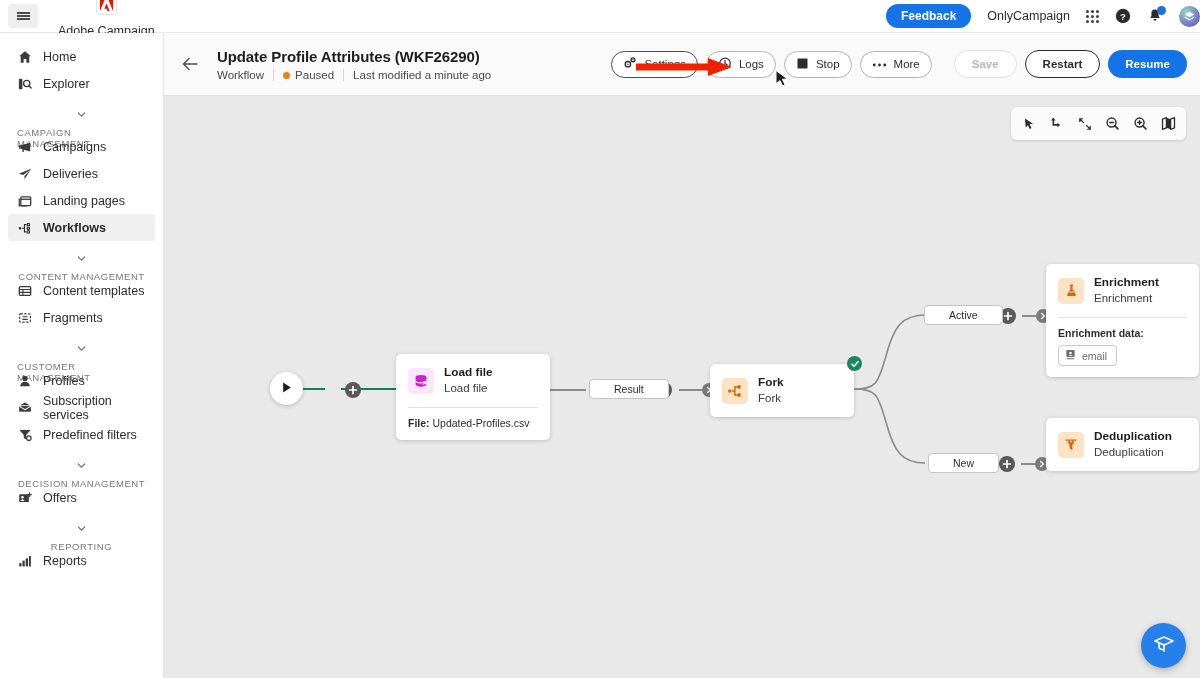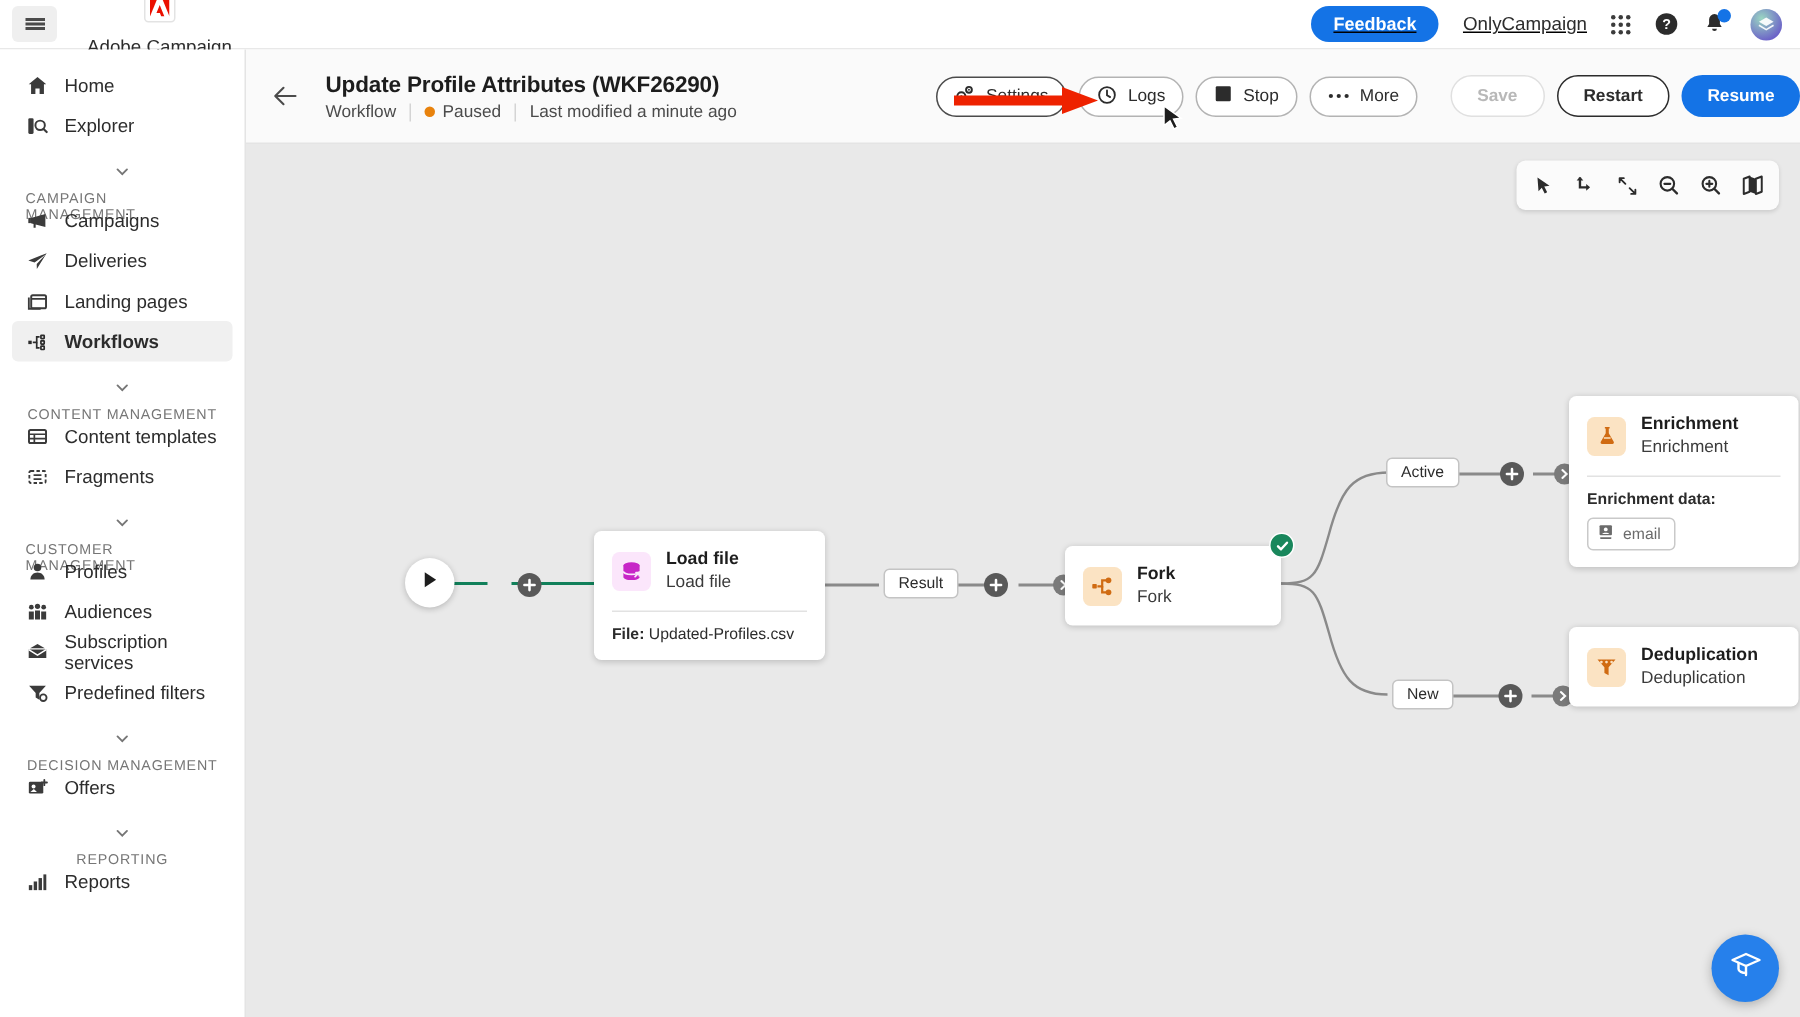--- a/index.html
+++ b/index.html
@@ -22,21 +22,21 @@
     cursor: pointer;
   }
   .hamburger-btn span { display: block; width: 13px; height: 1.6px; background: #4b4b4b; margin: 1.4px 0; }
   .brand { display: flex; align-items: center; margin-left: 20px; gap: 9px; flex-direction: column; }
   .adobe-logo {
     width: 21px; height: 21px; border: 1px solid #e3e3e3; border-radius: 3px;
     display: flex; align-items: center; justify-content: center; background: #fff;
   }
   .brand-name { font-size: 12.5px; color: #2c2c2c; }
   .topbar-right {
-    margin-left: auto; display: flex; align-items: center; gap: 16px; padding-right: 12px; text-decoration: underline;
+    margin-left: auto; display: flex; align-items: center; gap: 16px; 
   }
   .feedback-btn {
     background: #1473e6; color: #fff; font-size: 12px; font-weight: bold;
     border-radius: 14px; padding: 5px 15px; cursor: pointer; border: none;
     font-family: "Liberation Sans", sans-serif;
   }
   .org-name { font-size: 12.5px; color: #2c2c2c; }
   .icon-btn { cursor: pointer; display: flex; align-items: center; justify-content: center; position: relative; }
   .grid-dots { display: grid; grid-template-columns: repeat(3, 3px); gap: 2px; }
   .grid-dots i { width: 3px; height: 3px; background: #3c3c3c; border-radius: 50%; display:block; }
@@ -77,21 +77,21 @@
     position: absolute; top: 33px; left: 164px; width: 1036px; height: 63px;
     background: #fafafa; border-bottom: 1px solid #e4e4e4;
     display: flex; align-items: center;
   }
   .back-arrow { width: 20px; height: 20px; margin-left: 16px; cursor: pointer; flex:none; }
   .wf-titles { margin-left: 17px; }
   .wf-title { font-size: 15px; font-weight: bold; color: #1d1d1d; letter-spacing: -.1px; }
   .wf-sub { display: flex; align-items: center; gap: 9px; margin-top: 4px; font-size: 11.5px; color: #4b4b4b; }
   .wf-sep { width: 1px; height: 12px; background: #d4d4d4; }
   .status-dot { width: 7px; height: 7px; border-radius: 50%; background: #e8820c; display:inline-block; margin-right: 5px; }
-  .wf-actions { margin-left: auto; display: flex; align-items: center; gap: 8px; }
+  .wf-actions { margin-left: auto; display: flex; align-items: center; gap: 8px; padding-right: 13px; }
   .tb-btn {
     display: flex; align-items: center; gap: 7px; height: 27px; padding: 0 11px;
     border: 1px solid #b3b3b3; border-radius: 14px; background: #fff;
     font-size: 11.5px; color: #2c2c2c; cursor: pointer; white-space: nowrap;
     font-family: "Liberation Sans", sans-serif;
   }
   .tb-btn.hovered { border-color: #4b4b4b; border-width: 1.6px; }
   .pill {
     height: 28px; padding: 0 17px; border-radius: 15px; font-size: 11.5px; font-weight: bold;
     display:flex; align-items:center; cursor:pointer; font-family:"Liberation Sans", sans-serif;
@@ -146,21 +146,21 @@
     background: #595959; display:flex; align-items:center; justify-content:center;
     color:#fff; font-size: 13px; line-height: 0; cursor: pointer;
   }
   .plus-node svg { display:block; }
   .arrow-node {
     position: absolute; width: 14px; height: 14px; border-radius: 50%;
     background: #7a7a7a; display:flex; align-items:center; justify-content:center;
   }
   .edge-label {
     position: absolute; background: #fff; border: 1px solid #c4c4c4; border-radius: 4px;
-    font-size: 10.5px; color: #2c2c2c; padding: 3px 9px; cursor: pointer;
+    font-size: 10.5px; color: #2c2c2c; padding: 3px 24px; cursor: pointer;
   }
   .conn { position: absolute; background: #8a8a8a; height: 1.6px; }
   .conn.green { background: #11805a; height: 2.2px; }
 
   
   .anno-arrow { position: absolute; pointer-events:none; }
   .cursor-ptr { position:absolute; pointer-events:none; }
 
   .help-fab {
     position: absolute; right: 14px; bottom: 10px; width: 45px; height: 45px;
@@ -336,31 +336,20 @@
       <span>CUSTOMER MANAGEMENT</span>
     </div>
     <div class="nav-item">
       <span class="nav-ico">
         <svg width="14" height="14" viewBox="0 0 16 16">
             <circle cx="8" cy="5" r="2.9" fill="#3b3b3b"></circle>
             <path d="M2.6 14c0-3 2.4-5.2 5.4-5.2s5.4 2.2 5.4 5.2z" fill="#3b3b3b"></path>
           </svg>
       </span>
       <span>Profiles</span>
-    </div>
-    <div class="nav-item">
-      <span class="nav-ico">
-        <svg width="14" height="14" viewBox="0 0 16 16">
-            <circle cx="3.3" cy="4.3" r="1.8" fill="#3b3b3b"></circle>
-            <circle cx="8" cy="3.7" r="2" fill="#3b3b3b"></circle>
-            <circle cx="12.7" cy="4.3" r="1.8" fill="#3b3b3b"></circle>
-            <path d="M1.4 13.8V7.6h3.8v6.2zM6.1 13.8V6.9h3.8v6.9zM10.8 13.8V7.6h3.8v6.2z" fill="#3b3b3b"></path>
-          </svg>
-      </span>
-      <span>Audiences</span>
     </div>
     <div class="nav-item">
       <span class="nav-ico">
         <svg width="14" height="14" viewBox="0 0 16 16">
             <path d="M1.3 5.8h13.4v6.4H1.3z" fill="#3b3b3b"></path>
             <path d="M1.3 5.8L8 10l6.7-4.2" fill="none" stroke="#fff" stroke-width="1.2"></path>
             <path d="M8 1.6l5.6 3.2H2.4z" fill="#3b3b3b"></path>
           </svg>
       </span>
       <span>Subscription services</span>

